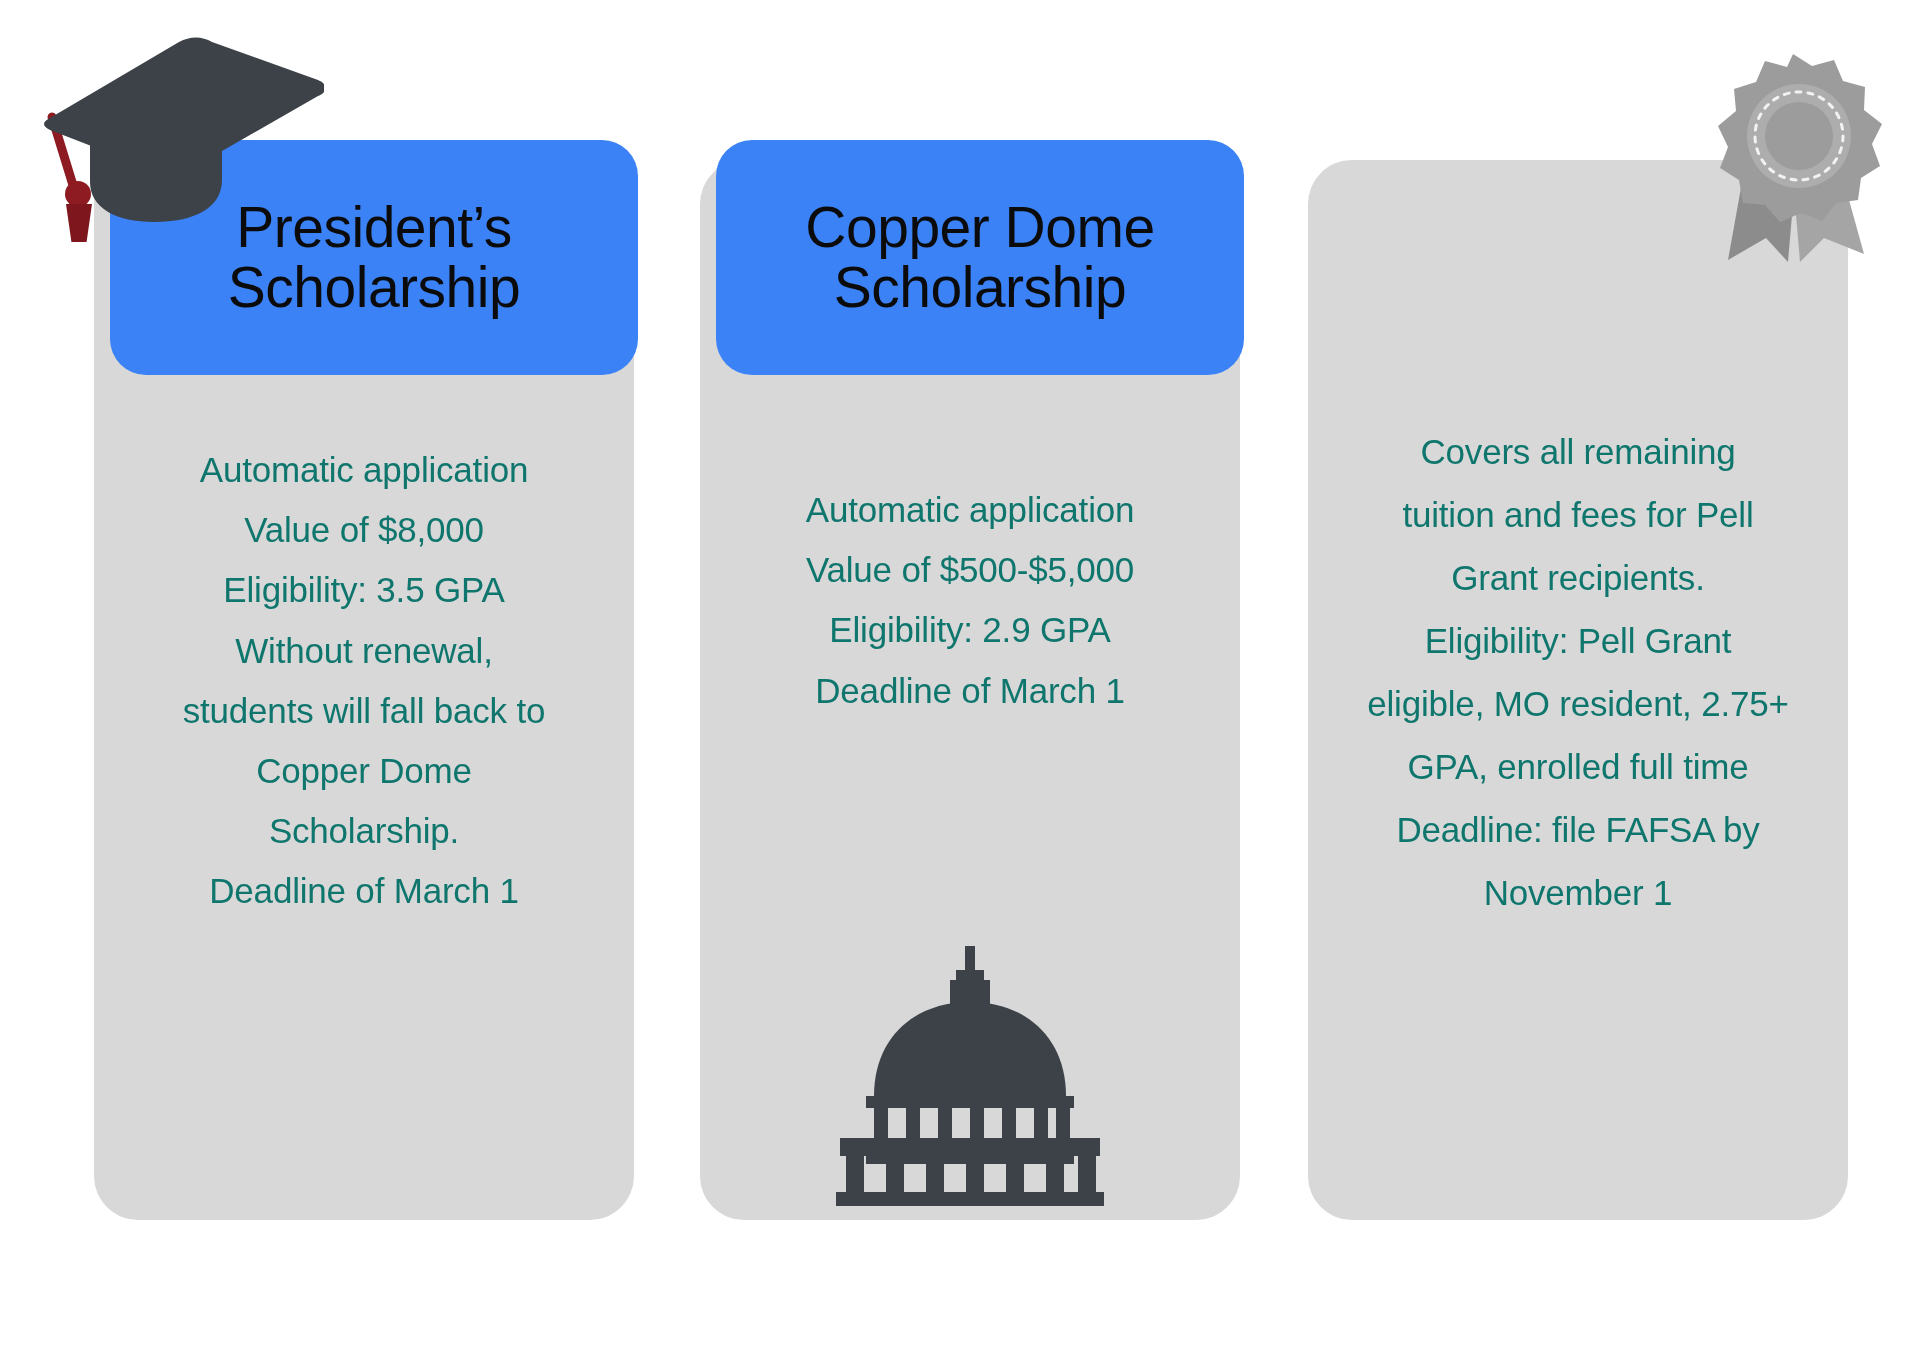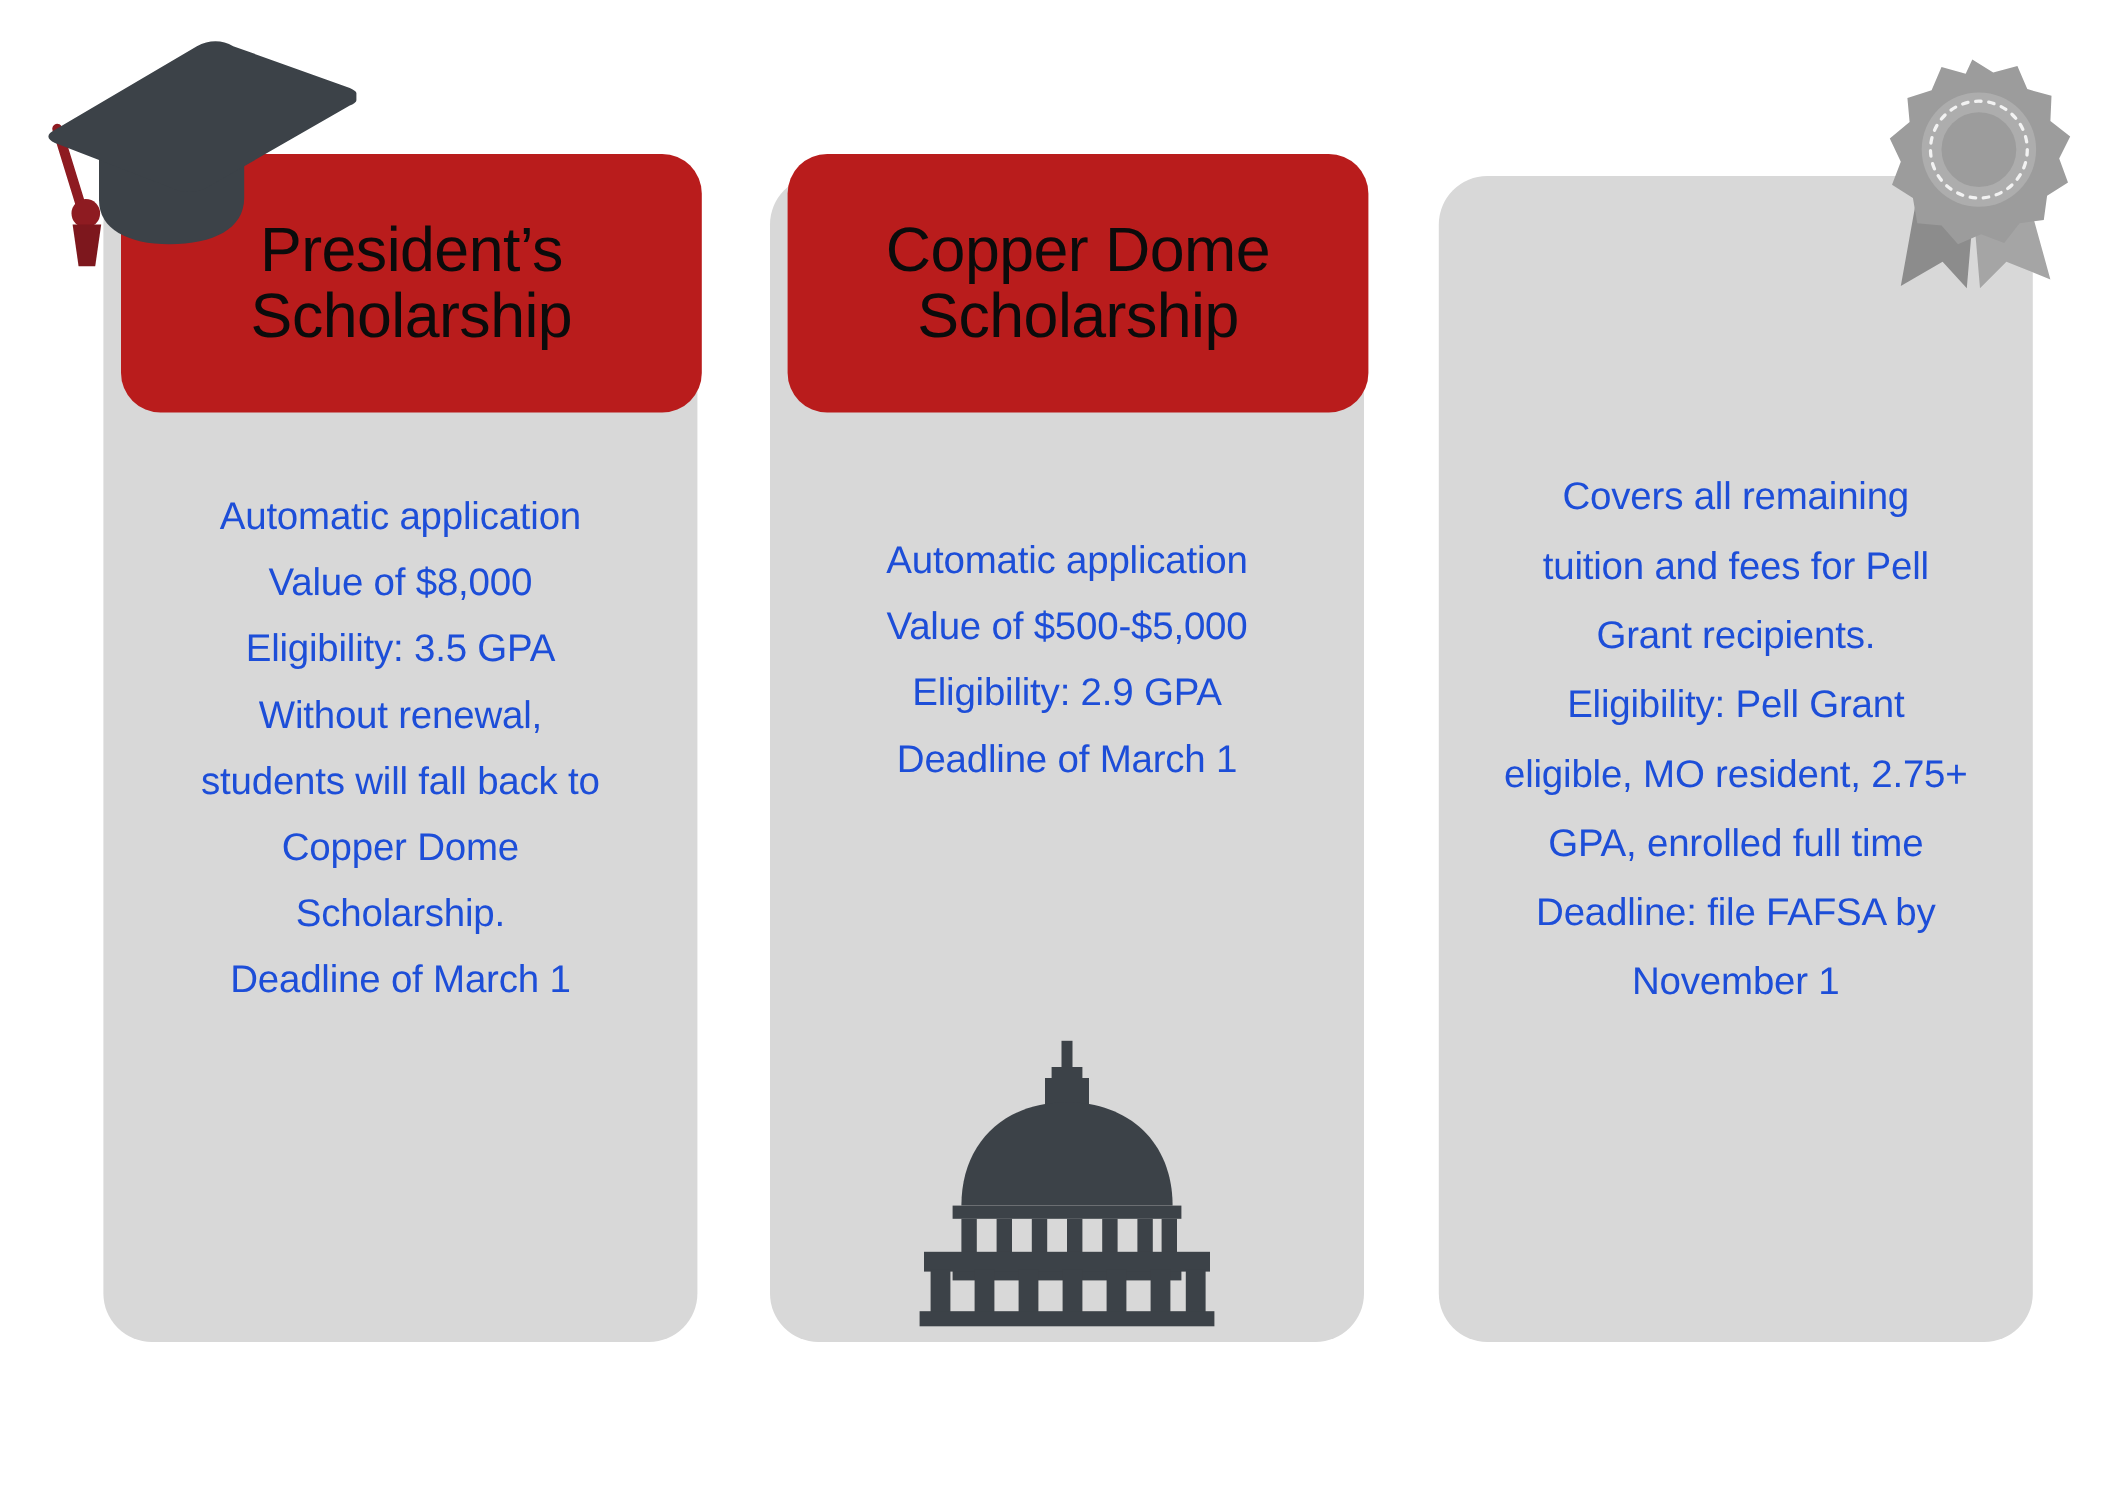--- a/index.html
+++ b/index.html
@@ -33,21 +33,21 @@
   .card-1 { left: 94px;  height: 1060px; }
   .card-2 { left: 700px; height: 1060px; }
   .card-3 { left: 1308px; height: 1060px; }
 
   .card-header {
     position: absolute;
     top: -20px;
     left: 16px;
     width: 528px;
     height: 235px;
-    background: #b91c1c;
+    background: #3b82f6;
     border-radius: 36px;
     display: flex;
     align-items: center;
     justify-content: center;
     box-sizing: border-box;
     padding: 0 26px;
   }
   .card-header.h3 { height: 215px; }
 
   .card-title {
@@ -60,21 +60,21 @@
     white-space: pre-line;
   }
 
   .card-body {
     position: absolute;
     left: 0;
     width: 540px;
     box-sizing: border-box;
     padding: 0 30px;
     text-align: center;
-    color: #1d4ed8;
+    color: #0f766e;
     font-size: 35px;
     line-height: 1.72;
     font-weight: 400;
     letter-spacing: -0.2px;
     white-space: pre-line;
   }
   .body-1 { top: 280px; }
   .body-2 { top: 320px; }
   .body-3 { top: 260px; line-height: 1.80; }
 

